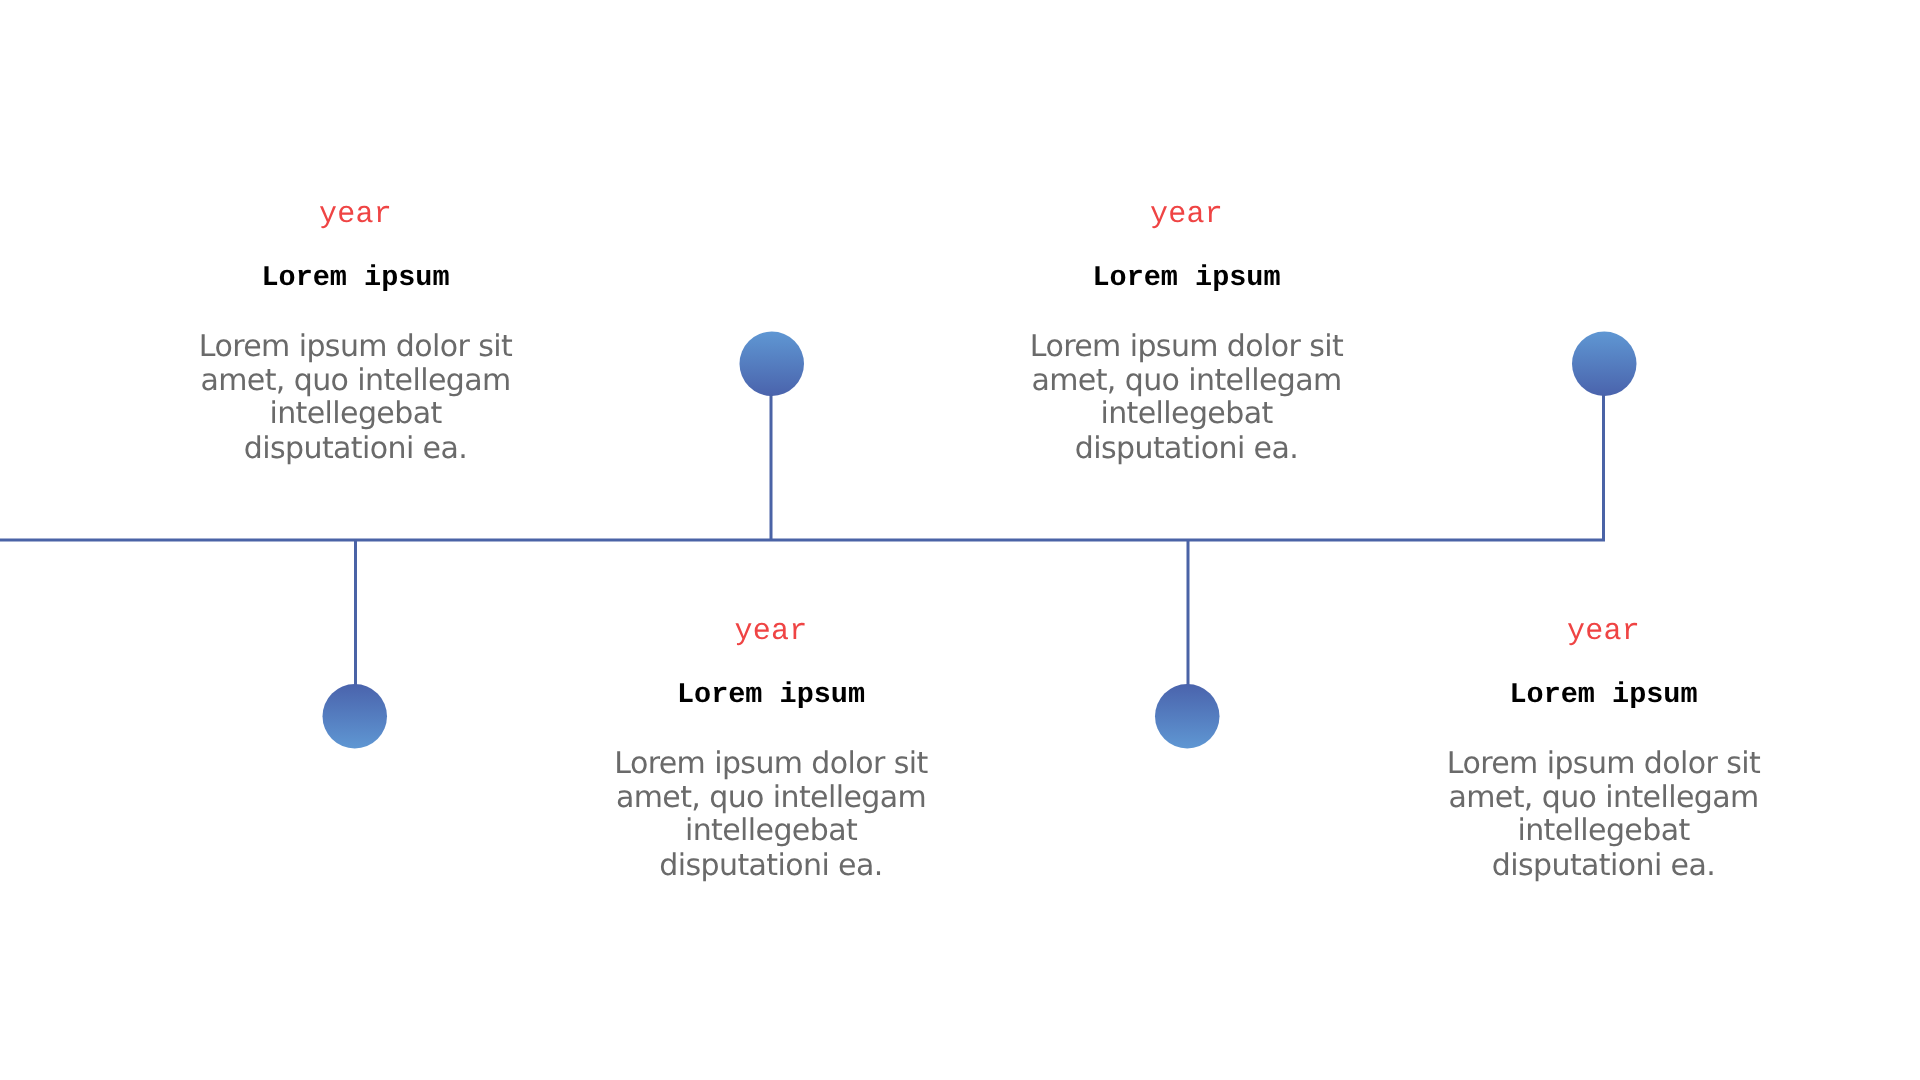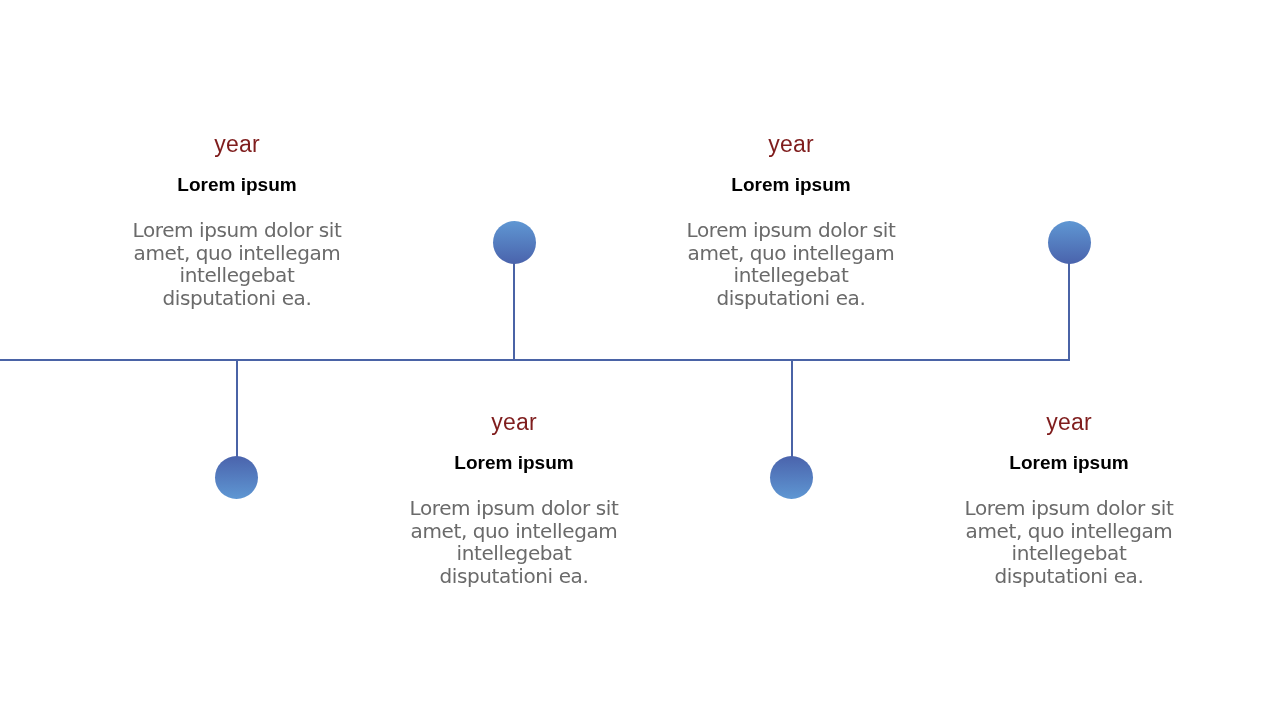--- a/index.html
+++ b/index.html
@@ -38,31 +38,31 @@
     }
     .dot.down {
       background: linear-gradient(to bottom, #4a63ac 0%, #5f97d3 100%);
     }
     .card {
       position: absolute;
       width: 240px;
       text-align: center;
     }
     .year {
-      font-family: Liberation Sans, sans-serif;
-      font-size: 23px;
-      color: #7f1d1d;
+      font-family: Liberation Mono, monospace;
+      font-size: 20px;
+      color: #ef4444;
       font-weight: normal;
       line-height: 24px;
       height: 24px;
       letter-spacing: 0.2px;
     }
     .title {
       margin-top: 17px;
-      font-family: Liberation Sans, sans-serif;
+      font-family: Liberation Mono, monospace;
       font-weight: bold;
       font-size: 19px;
       color: #000000;
       line-height: 24px;
     }
     .desc {
       margin: 22px auto 0 auto;
       width: 220px;
       font-family: "DejaVu Sans", sans-serif;
       font-size: 20px;

